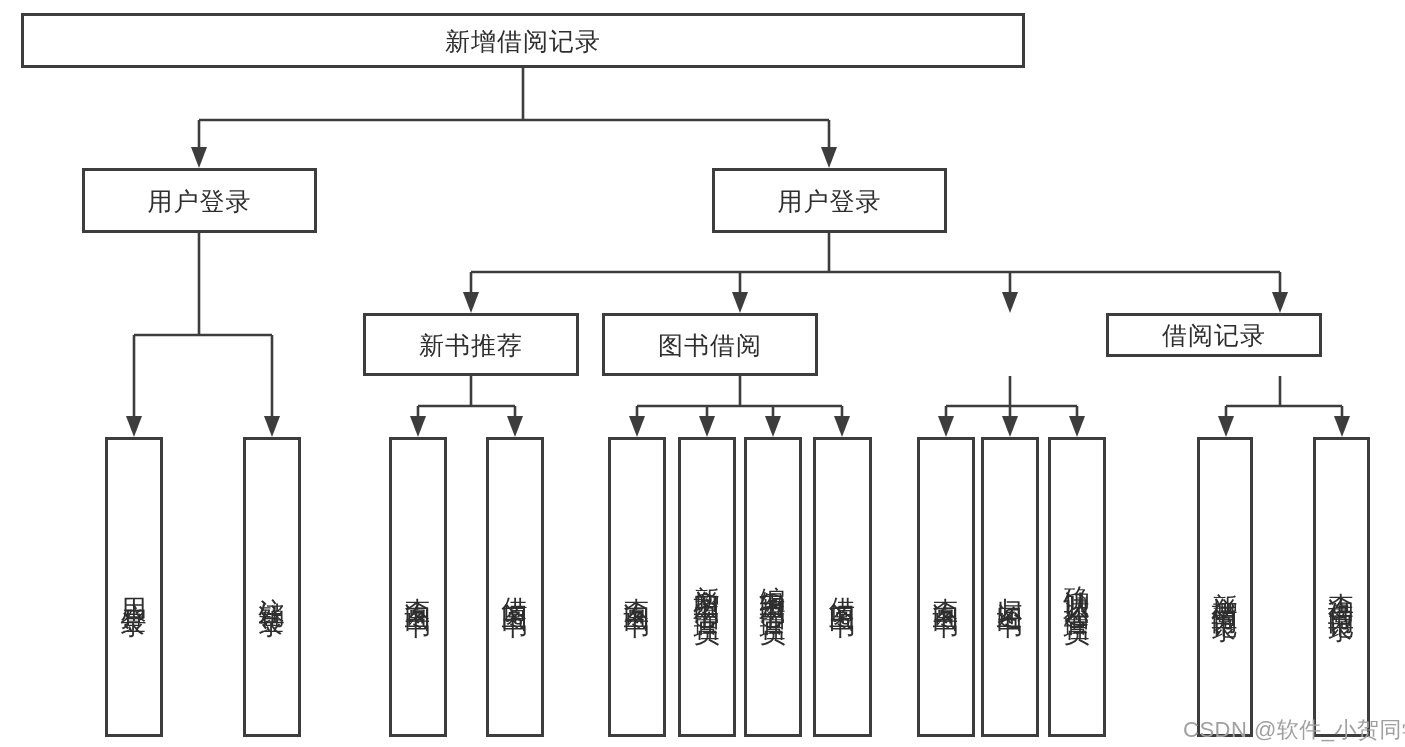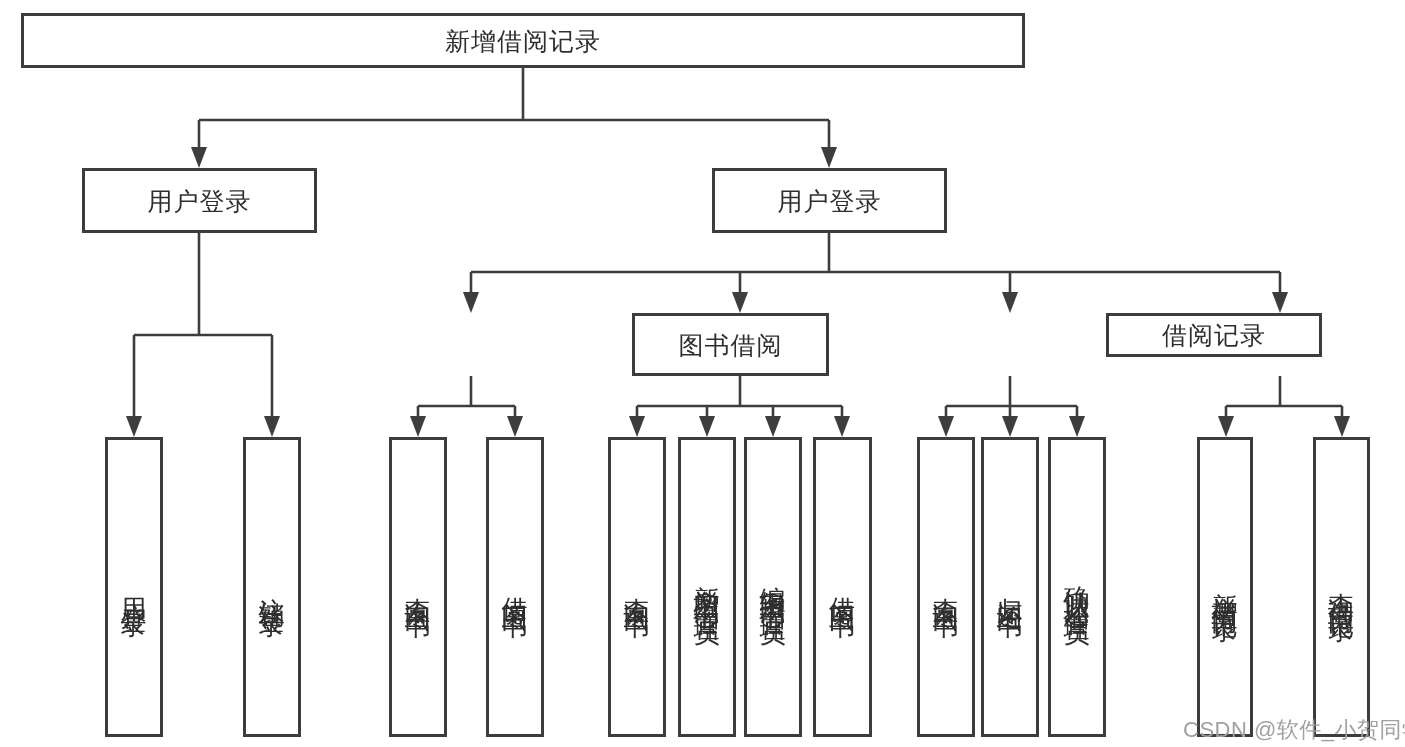--- a/index.html
+++ b/index.html
@@ -97,21 +97,24 @@
     <span class="lbl">新增借阅记录</span>
   </div>
 
   <div class="node" style="left:82px;top:168px;width:235px;height:65px">
     <span class="lbl">用户登录</span>
   </div>
   <div class="node" style="left:712px;top:168px;width:235px;height:65px">
     <span class="lbl">用户登录</span>
   </div>
 
-  <div class="node" style="left:632px;top:313px;width:197px;height:63px">
+  <div class="node" style="left:363px;top:313px;width:216px;height:63px">
+    <span class="lbl">新书推荐</span>
+  </div>
+  <div class="node" style="left:602px;top:313px;width:216px;height:63px">
     <span class="lbl">图书借阅</span>
   </div>
   <div class="node" style="left:1106px;top:313px;width:216px;height:44px">
     <span class="lbl">借阅记录</span>
   </div>
 
   <div class="node leaf" style="left:105px;top:437px;width:58px;height:300px">
     <span class="lbl">用户登录</span>
   </div>
   <div class="node leaf" style="left:243px;top:437px;width:58px;height:300px">

